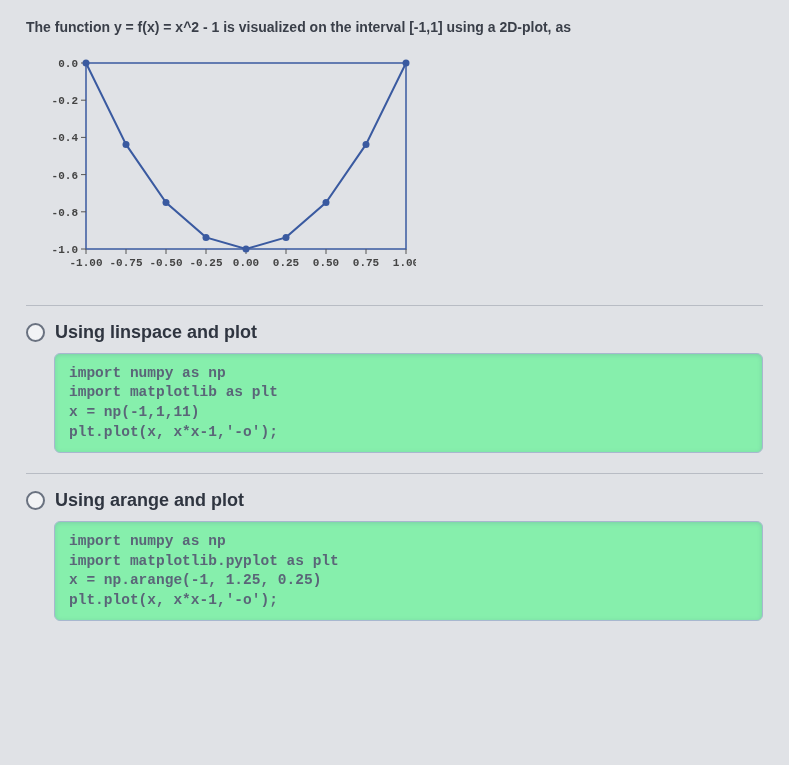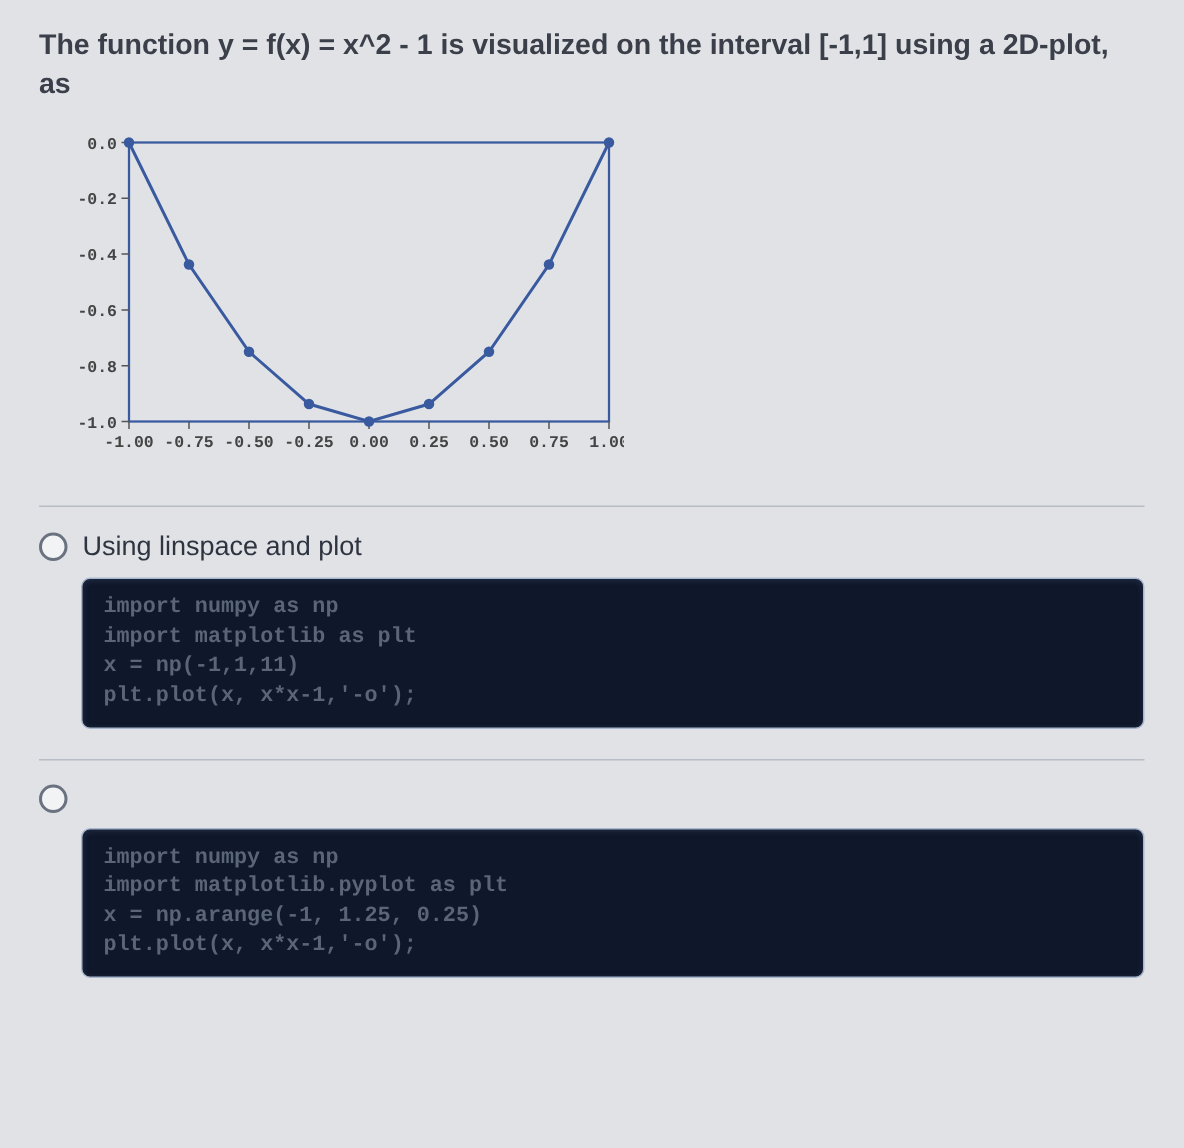--- a/index.html
+++ b/index.html
@@ -8,21 +8,21 @@
     background: #e0e2e6;
     font-family: Arial, Helvetica, sans-serif;
     color: #2a2e36;
     width: 789px;
   }
   .page {
     padding: 18px 26px 30px 26px;
     filter: blur(0.4px);
   }
   .question {
-    font-size: 19px;
+    font-size: 14px;
     font-weight: 600;
     color: #3a3f49;
     line-height: 1.35;
     margin-bottom: 14px;
   }
   .chart-wrap {
     margin-left: 10px;
     margin-bottom: 24px;
     font-family: Liberation Mono, monospace;
   }
@@ -53,26 +53,26 @@
   .radio {
     width: 15px;
     height: 15px;
     border: 2px solid #6a7280;
     border-radius: 50%;
     background: #f2f3f5;
     flex: 0 0 auto;
   }
   .option-label {
     font-size: 18px;
-    font-weight: 400;
+    font-weight: 700;
     color: #2f3540;
   }
   .codebox {
     margin-left: 28px;
-    background: #0f172a;
+    background: #86efac;
     border: 1px solid #a8b7cf;
     border-radius: 6px;
     padding: 10px 14px;
     box-shadow: inset 0 1px 4px rgba(90,110,150,0.25);
   }
   .codebox pre {
     margin: 0;
     font-family: "Courier New", Courier, monospace;
     font-size: 14.5px;
     font-weight: 600;
@@ -149,20 +149,21 @@
 x = np(-1,1,11)
 plt.plot(x, x*x-1,'-o');</pre>
     </div>
   </div>
 
   <hr class="sep">
 
   <div class="option">
     <div class="option-head">
       <span class="radio"></span>
+      <span class="option-label">Using arange and plot</span>
     </div>
     <div class="codebox">
       <pre>import numpy as np
 import matplotlib.pyplot as plt
 x = np.arange(-1, 1.25, 0.25)
 plt.plot(x, x*x-1,'-o');</pre>
     </div>
   </div>
 
 </div>

